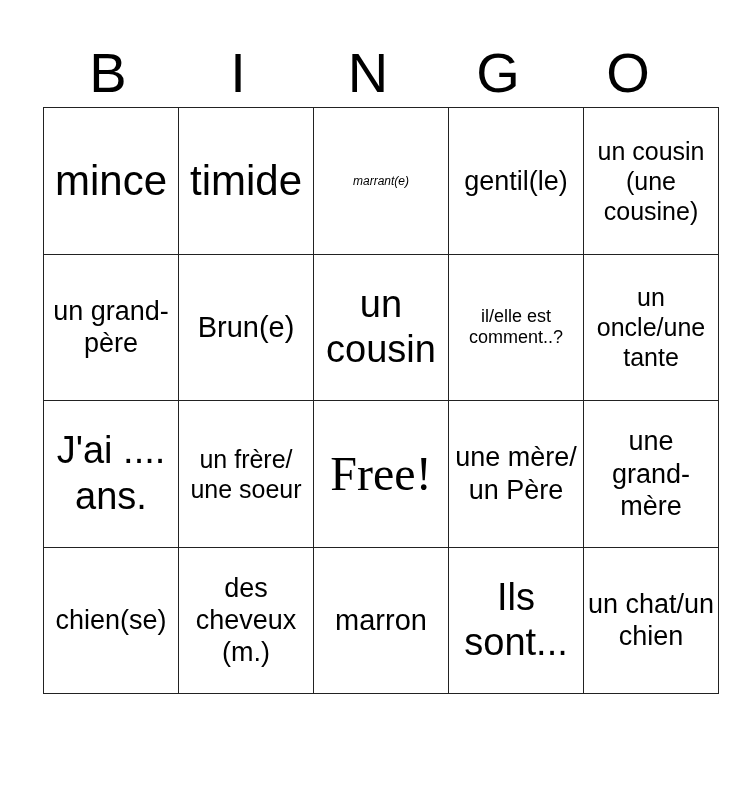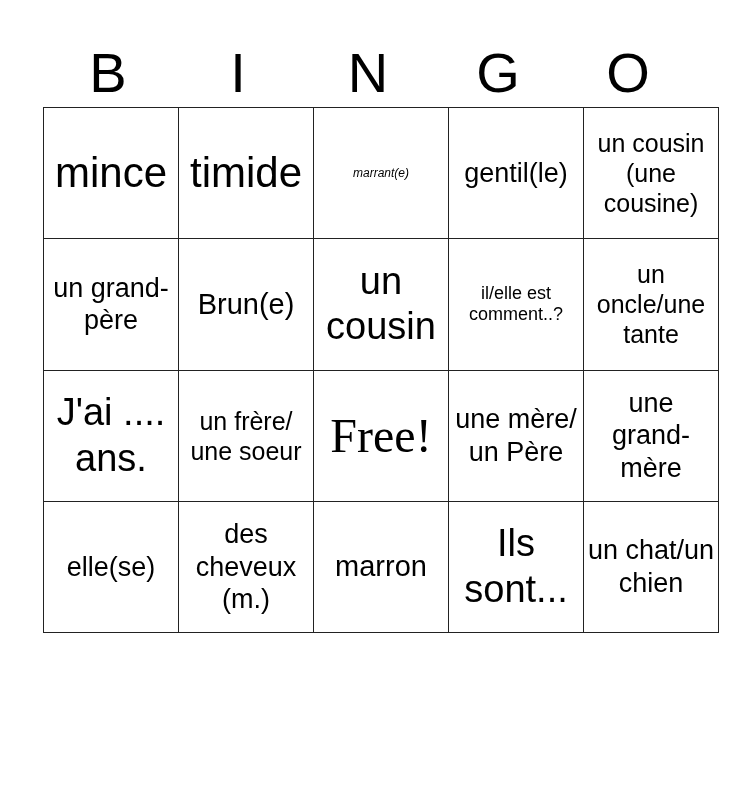--- a/index.html
+++ b/index.html
@@ -1,20 +1,20 @@
 <!DOCTYPE html>
 <html><head>
 <meta charset="utf-8">
 <style>
   html, body { margin:0; padding:0; background:#ffffff; }
   body { width:736px; height:800px; position:relative; overflow:hidden;
          font-family:"Liberation Sans", sans-serif; color:#000; }
   .header { position:absolute; left:43px; top:40px; width:650px; height:66px; display:flex; }
   .hletter { width:130px; text-align:center; font-size:56px; line-height:66px; }
-  .grid { position:absolute; left:43px; top:107px; width:650px; height:526px;
+  .grid { position:absolute; left:43px; top:107px; width:650px; height:587px;
           border-collapse:collapse; table-layout:fixed; }
   .grid td { width:128px; height:128px; border:1.5px solid #222; text-align:center;
              vertical-align:middle; padding:0 3px; line-height:1.2; word-wrap:break-word; }
   .s20 { font-size:12px;font-style:italic; } .s24 { font-size:25px; }
   .s26 { font-size:27px;margin-left:43px; } .s32 { font-size:29px; } .s36 { font-size:38px; }
   .s40 { font-size:42px; } .s46 { font-size:48px;font-family:Liberation Serif, serif; } .s18 { font-size:18px; }
 </style>
 </head>
 <body>
 
@@ -43,20 +43,20 @@
     <td class="s24">un oncle/une tante</td>
   </tr>
   <tr>
     <td class="s36">J'ai .... ans.</td>
     <td class="s24">un frère/ une soeur</td>
     <td class="s46">Free!</td>
     <td class="s26">une mère/ un Père</td>
     <td class="s26">une grand-mère</td>
   </tr>
   <tr>
-    <td class="s26">elle(se)</td>
+    <td class="s26">chien(se)</td>
     <td class="s26">des cheveux (m.)</td>
     <td class="s32">marron</td>
     <td class="s36">Ils sont...</td>
     <td class="s26">un chat/un chien</td>
   </tr>
 </tbody>
   </table>
 
 </body></html>

